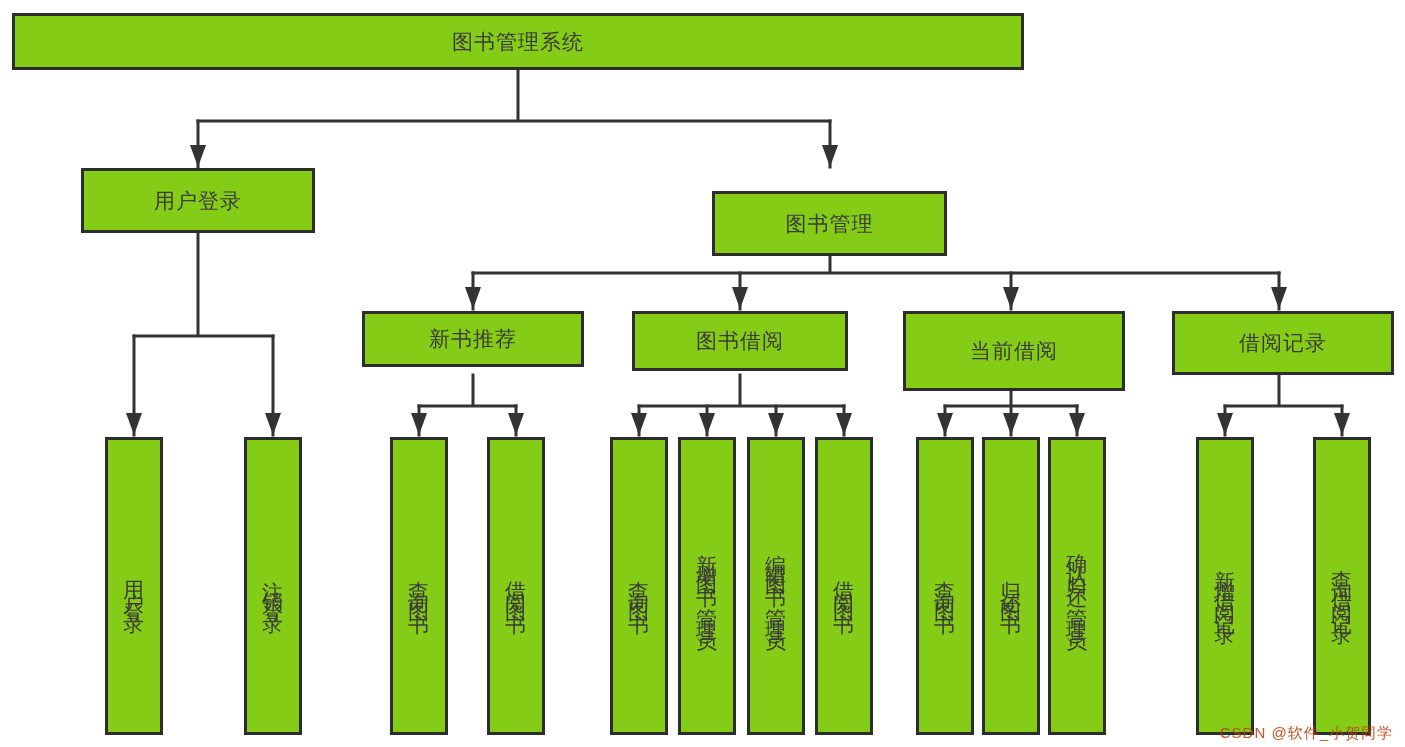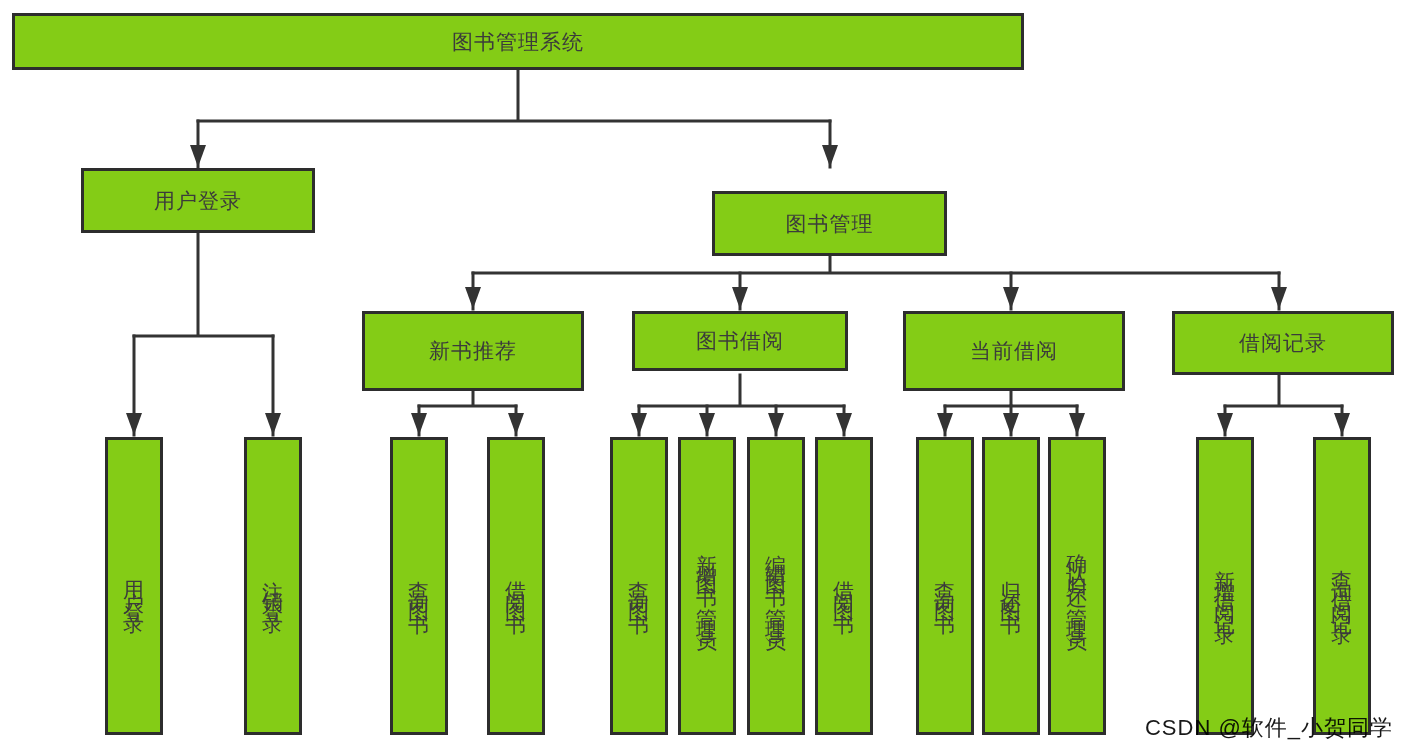--- a/index.html
+++ b/index.html
@@ -36,22 +36,22 @@
     writing-mode: vertical-rl;
     text-orientation: mixed;
     letter-spacing: 11px;
     line-height: 1;
     white-space: nowrap;
   }
   .watermark {
     position: absolute;
     right: 12px;
     bottom: 4px;
-    font-size: 22px;
-    color: #000000;
+    font-size: 15px;
+    color: #c2410c;
     opacity: 0.9;
     letter-spacing: 1px;
     z-index: 10;
     white-space: nowrap;
   }
 </style>
 </head>
 <body>
 
 <div id="canvas">
@@ -104,21 +104,21 @@
         <path d="M1342,406 V435" marker-end="url(#arrow)"></path>
       </g>
     </g>
   </svg>
 
   <div class="node" style="left:12px; top:13px; width:1012px; height:57px;">图书管理系统</div>
 
   <div class="node" style="left:81px; top:168px; width:234px; height:65px;">用户登录</div>
   <div class="node" style="left:712px; top:168px; width:235px; height:65px;margin-top:23px;">图书管理</div>
 
-  <div class="node" style="left:362px; top:311px; width:222px; height:80px;">新书推荐</div>
+  <div class="node" style="left:362px; top:311px; width:222px; height:56px;">新书推荐</div>
   <div class="node" style="left:632px; top:311px; width:216px; height:60px;">图书借阅</div>
   <div class="node" style="left:903px; top:311px; width:222px; height:80px;">当前借阅</div>
   <div class="node" style="left:1172px; top:311px; width:222px; height:64px;">借阅记录</div>
 
   <div class="node leaf" style="left:105px; top:437px; width:58px; height:298px;">
     <span class="vtext">用户登录</span>
   </div>
   <div class="node leaf" style="left:244px; top:437px; width:58px; height:298px;">
     <span class="vtext">注销登录</span>
   </div>

